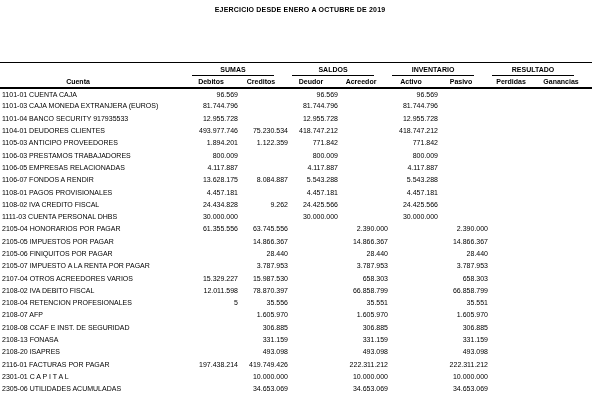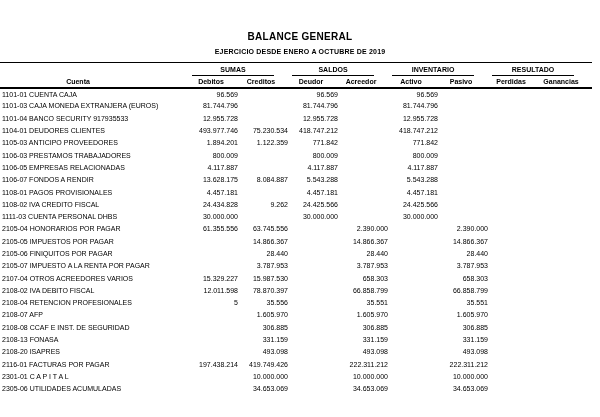--- a/index.html
+++ b/index.html
@@ -66,21 +66,20 @@
     vertical-align: middle;
   }
   td.c-cuenta { text-align: left; padding-left: 2px; }
   td.c-num { text-align: right; padding-right: 4px; }
 </style>
 </head>
 <body>
 
 <div class="page">
 
-  <div class="report-title">BALANCE GENERAL</div>
 
   <div class="report-subtitle">EJERCICIO DESDE ENERO A OCTUBRE DE 2019</div>
 
   <table class="balance-table">
     <colgroup>
       <col style="width:192px">
       <col style="width:50px">
         <col style="width:50px">
       <col style="width:50px">
         <col style="width:50px">

